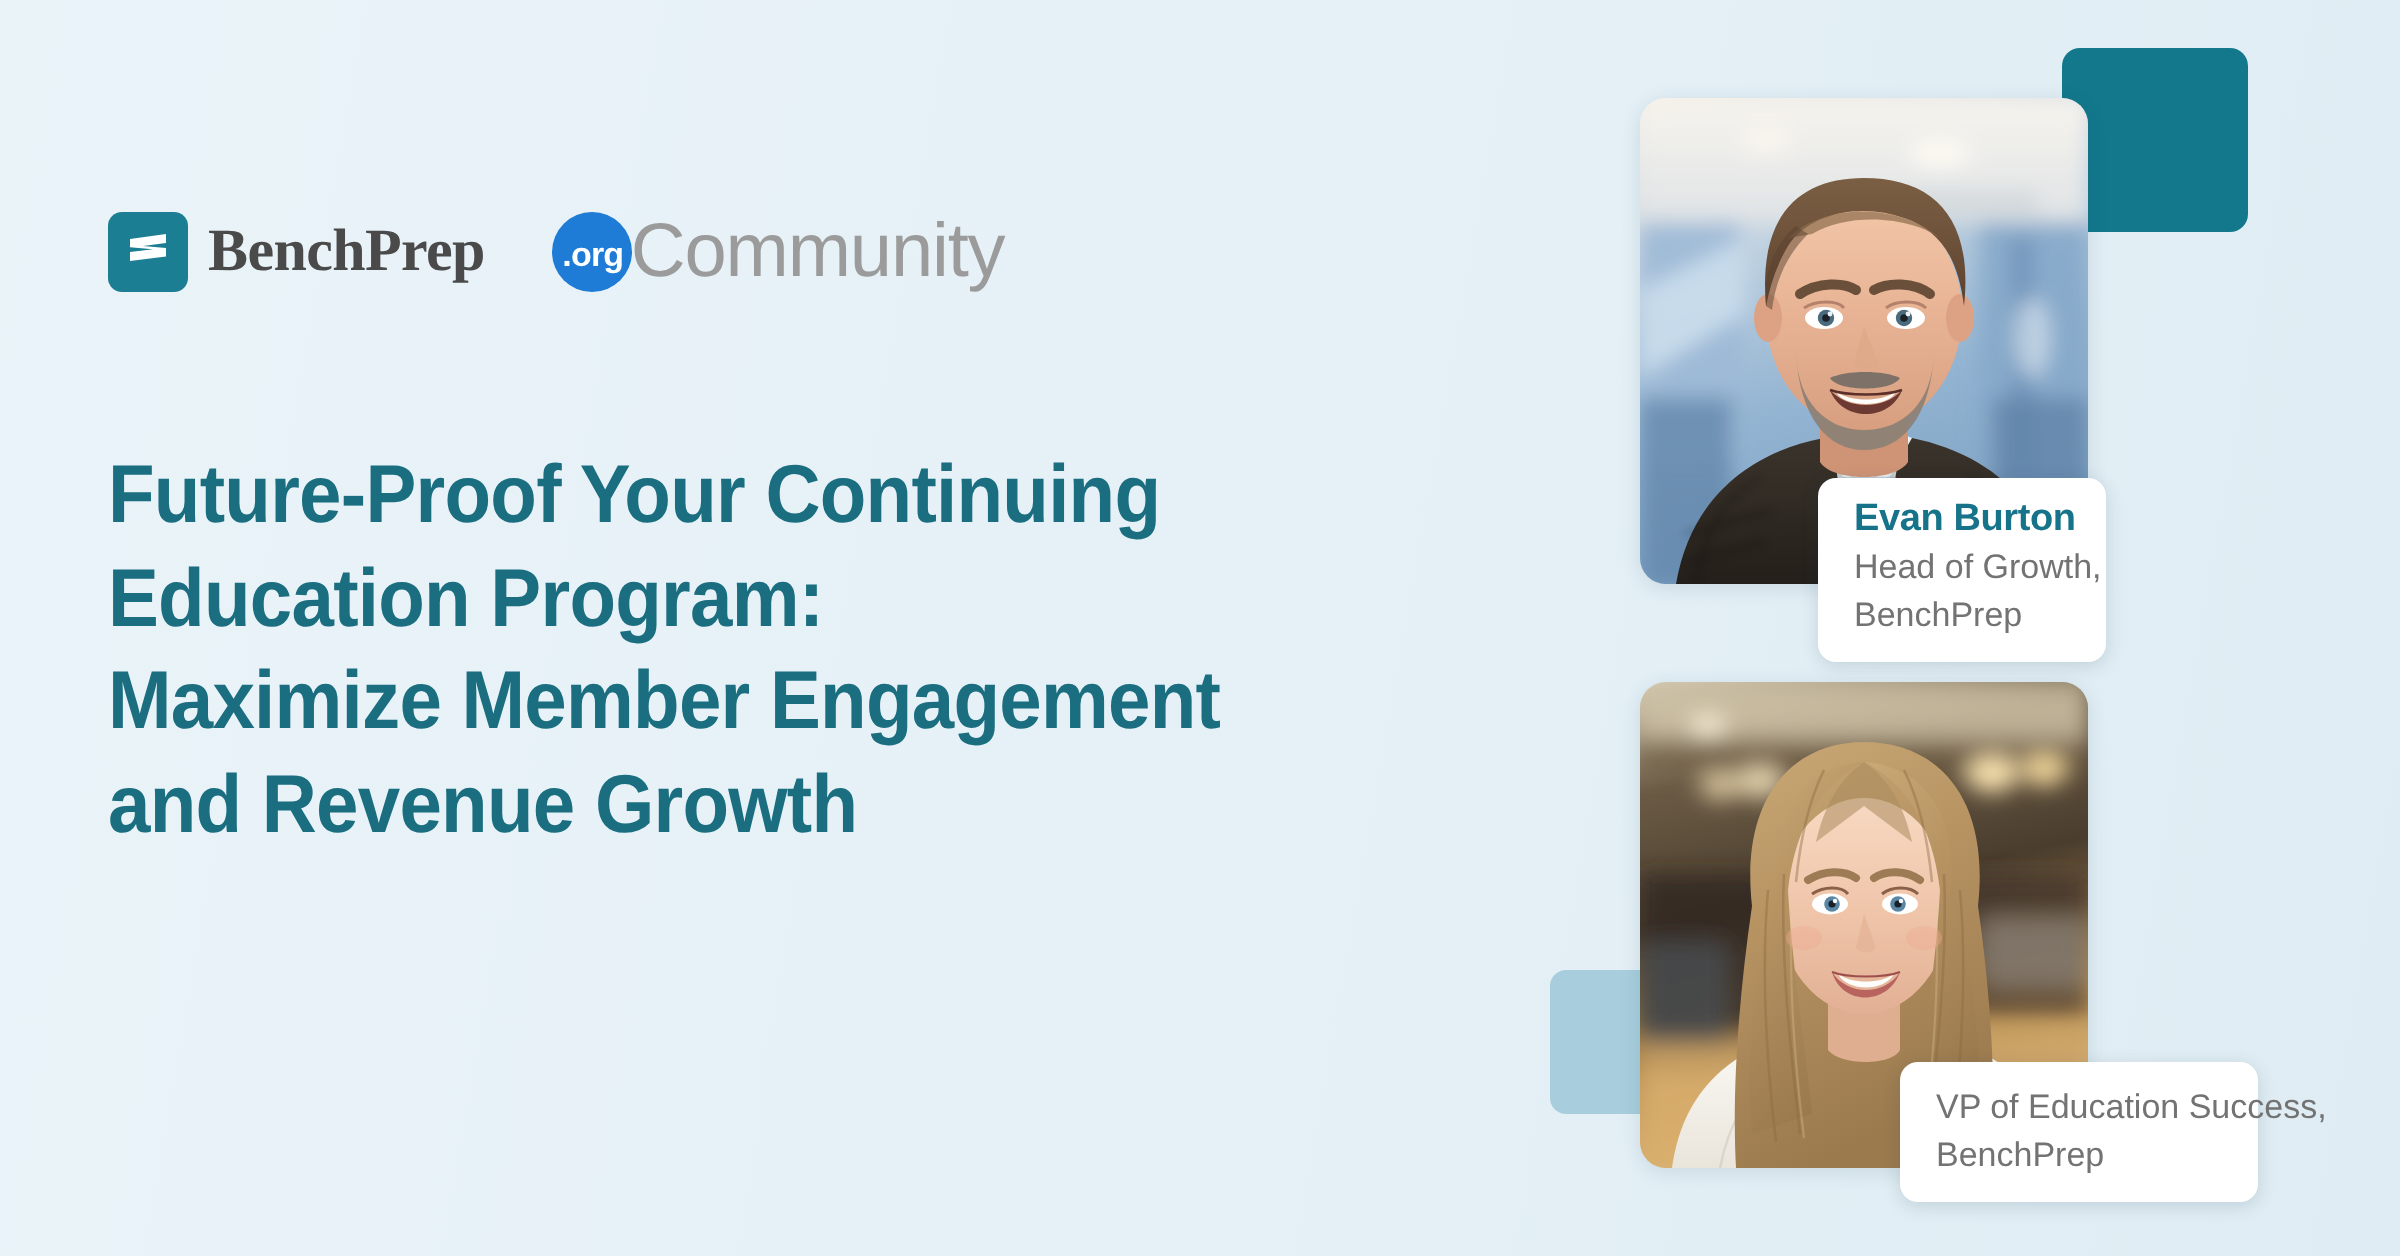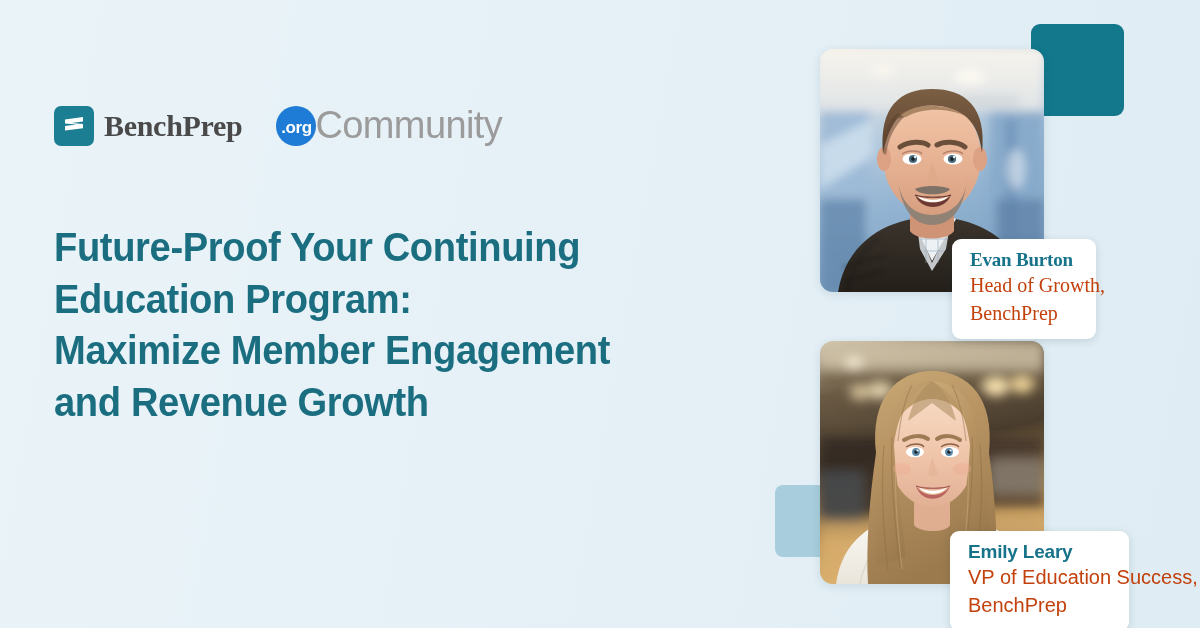--- a/index.html
+++ b/index.html
@@ -33,21 +33,21 @@
     position:relative; flex:none;
   }
   .bp-mark svg { position:absolute; left:0; top:0; }
 
   .bp-word {
     font-family:"Liberation Serif", serif;
     font-size:30px; font-weight:700; color:#4a4a4a;
     letter-spacing:-0.3px; line-height:1;
   }
 
-  .oc-logo { display:flex; align-items:flex-start; }
+  .oc-logo { display:flex; align-items:center; }
   .oc-circle {
     width:40px; height:40px; border-radius:50%;
     background:#1E7BD6;
     display:flex; align-items:center; justify-content:center;
     flex:none;
     position:relative; z-index:2;
   }
   .oc-dotorg {
     color:#ffffff; font-size:17px; font-weight:600;
     letter-spacing:-0.4px; line-height:1;
@@ -107,30 +107,30 @@
 
   
   .name-card {
     position:absolute;
     background:#ffffff;
     border-radius:9px;
     z-index:5;
     padding:10px 16px 12px 18px;
     box-shadow:0 2px 9px rgba(25,60,80,0.16);
   }
-  .card-1 { left:952px; top:239px; width:144px;font-family:Liberation Serif, serif; }
+  .card-1 { left:909px; top:239px; width:144px; }
   .card-2 { left:950px; top:531px; width:179px; }
 
   .nm {
     font-size:19px; font-weight:700; color:#17738A;
     line-height:1.18; letter-spacing:-0.2px;
     white-space:nowrap;
   }
   .ttl {
-    font-size:20px; font-weight:400; color:#c2410c;
+    font-size:17px; font-weight:400; color:#737373;
     line-height:1.28; margin-top:2px;
     white-space:nowrap;
   }
 </style>
 </head>
 <body>
 
 <div class="banner">
 
   <div class="deco-teal"></div>
@@ -376,18 +376,17 @@
     </svg>
   </div>
 
   <div class="name-card card-1">
     <div class="nm">Evan Burton</div>
     <div class="ttl">Head of Growth,</div>
     <div class="ttl">BenchPrep</div>
   </div>
 
   <div class="name-card card-2">
-    <div class="nm">Emily Leary</div>
     <div class="ttl">VP of Education Success,</div>
     <div class="ttl">BenchPrep</div>
   </div>
 
 </div>
 
 </body></html>

